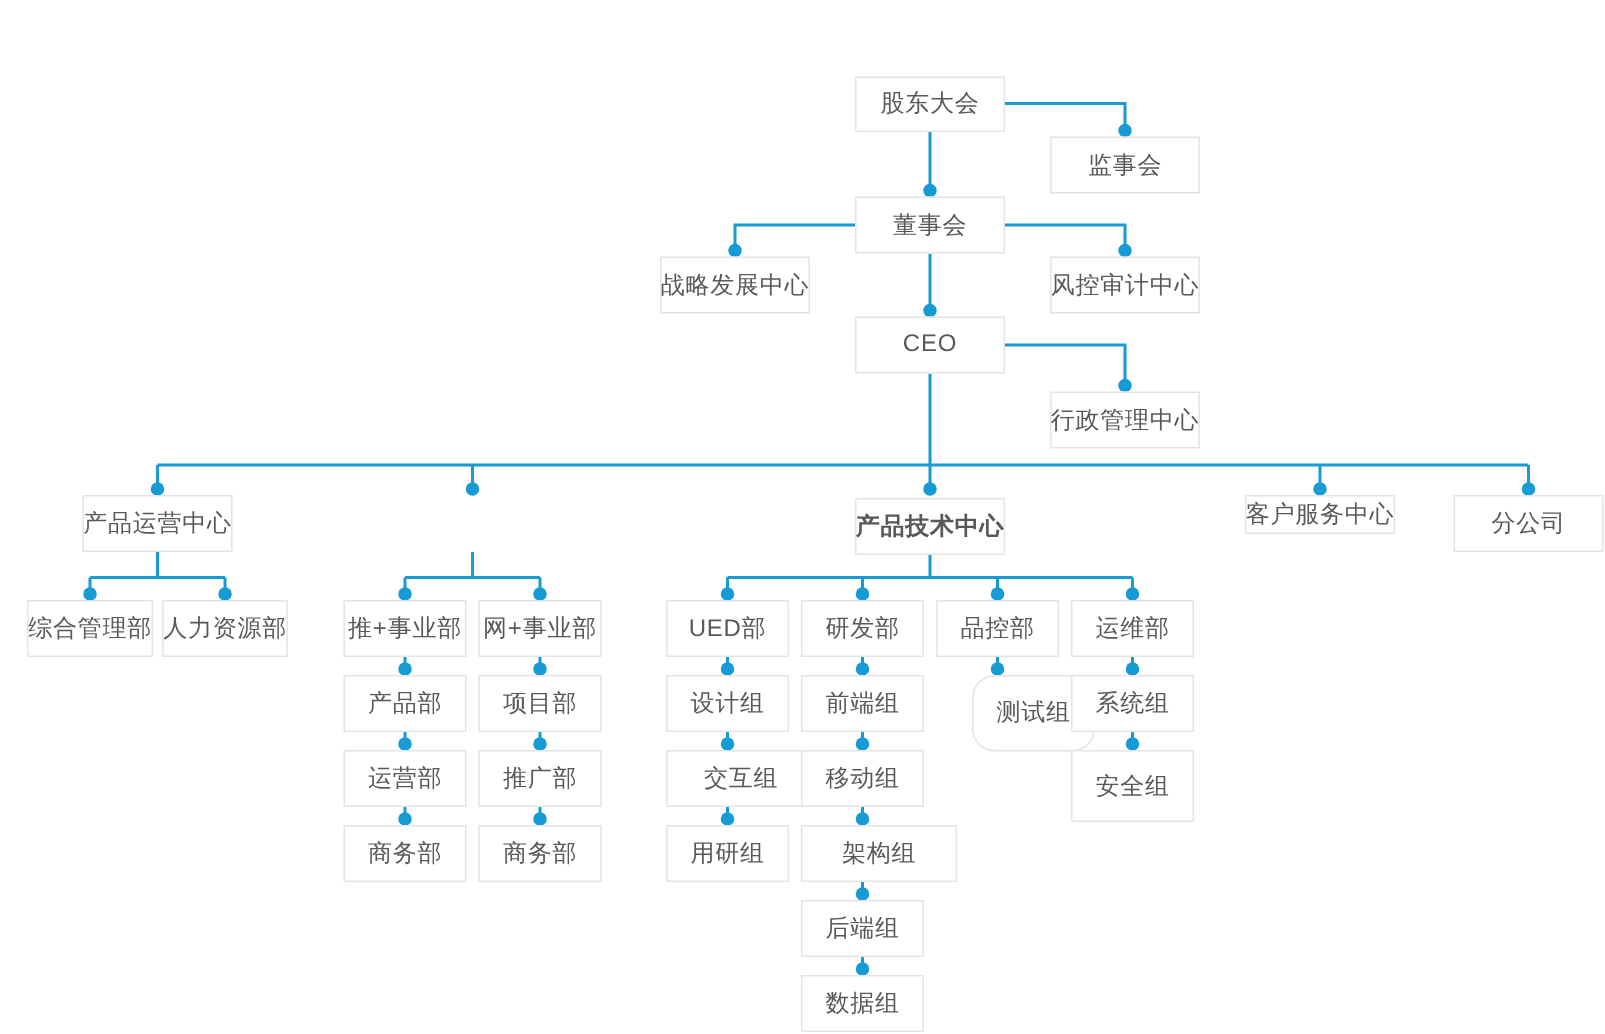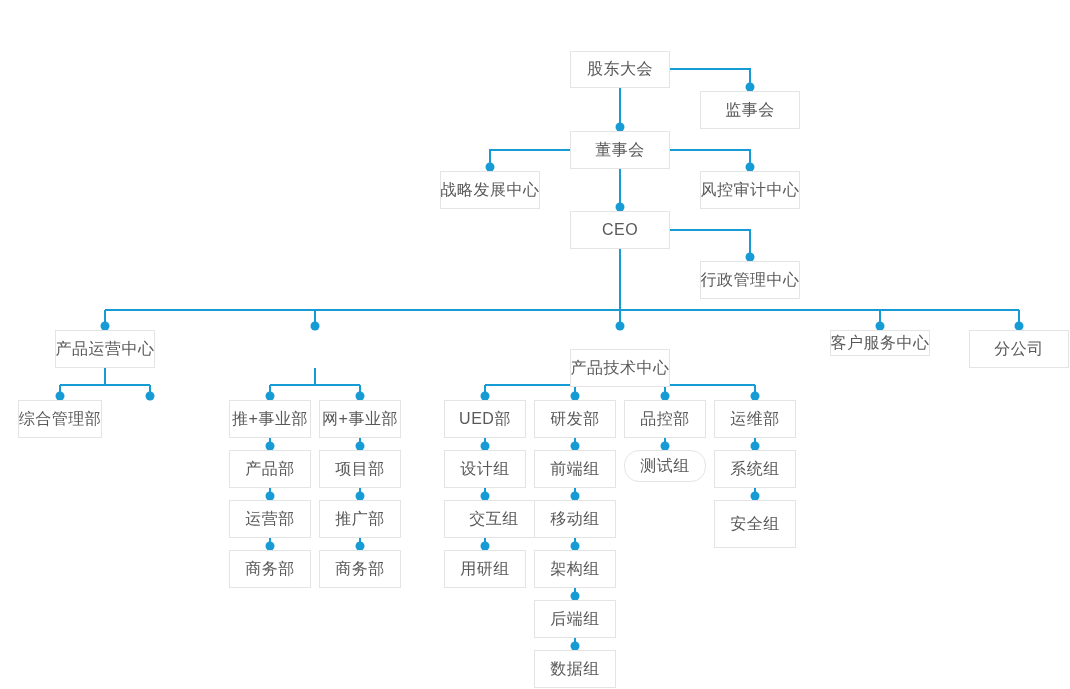--- a/index.html
+++ b/index.html
@@ -118,40 +118,41 @@
       <circle cx="755" cy="496" r="4.5" fill="#169bd5"></circle>
     </svg>
 <div class="node" style="left: 570px; top: 51px; width: 100px; height: 37px;">股东大会</div>
     <div class="node" style="left: 700px; top: 91px; width: 100px; height: 38px;">监事会</div>
     <div class="node" style="left: 570px; top: 131px; width: 100px; height: 38px;">董事会</div>
     <div class="node" style="left: 440px; top: 171px; width: 100px; height: 38px;">战略发展中心</div>
     <div class="node" style="left: 700px; top: 171px; width: 100px; height: 38px;">风控审计中心</div>
     <div class="node" style="left: 570px; top: 211px; width: 100px; height: 38px;">CEO</div>
     <div class="node" style="left: 700px; top: 261px; width: 100px; height: 38px;">行政管理中心</div>
     <div class="node" style="left: 55px; top: 330px; width: 100px; height: 38px;">产品运营中心</div>
-    <div class="node" style="left: 570px; top: 349px; width: 100px; height: 38px;">产品技术中心</div>
+    <div class="node" style="left: 570px; top: 332px; width: 100px; height: 38px; font-weight: bold;">产品技术中心</div>
     <div class="node" style="left: 830px; top: 330px; width: 100px; height: 26px;">客户服务中心</div>
     <div class="node" style="left: 969px; top: 330px; width: 100px; height: 38px;">分公司</div>
     <div class="node" style="left: 18px; top: 400px; width: 84px; height: 38px;">综合管理部</div>
+    <div class="node" style="left: 108px; top: 400px; width: 84px; height: 38px;">人力资源部</div>
     <div class="node" style="left: 229px; top: 400px; width: 82px; height: 38px;">推+事业部</div>
     <div class="node" style="left: 319px; top: 400px; width: 82px; height: 38px;">网+事业部</div>
     <div class="node" style="left: 444px; top: 400px; width: 82px; height: 38px;">UED部</div>
     <div class="node" style="left: 534px; top: 400px; width: 82px; height: 38px;">研发部</div>
     <div class="node" style="left: 624px; top: 400px; width: 82px; height: 38px;">品控部</div>
     <div class="node" style="left: 714px; top: 400px; width: 82px; height: 38px;">运维部</div>
     <div class="node" style="left: 229px; top: 450px; width: 82px; height: 38px;">产品部</div>
     <div class="node" style="left: 319px; top: 450px; width: 82px; height: 38px;">项目部</div>
     <div class="node" style="left: 444px; top: 450px; width: 82px; height: 38px;">设计组</div>
     <div class="node" style="left: 534px; top: 450px; width: 82px; height: 38px;">前端组</div>
-    <div class="node" style="left: 624px; top: 450px; width: 82px; height: 32px; border-radius: 15px;">测试组</div>
+    <div class="node" style="left: 648px; top: 450px; width: 82px; height: 51px; border-radius: 15px;">测试组</div>
     <div class="node" style="left: 714px; top: 450px; width: 82px; height: 38px;">系统组</div>
     <div class="node" style="left: 229px; top: 500px; width: 82px; height: 38px;">运营部</div>
     <div class="node" style="left: 319px; top: 500px; width: 82px; height: 38px;">推广部</div>
     <div class="node" style="left: 444px; top: 500px; width: 100px; height: 38px;">交互组</div>
     <div class="node" style="left: 534px; top: 500px; width: 82px; height: 38px;">移动组</div>
     <div class="node" style="left: 714px; top: 500px; width: 82px; height: 48px;">安全组</div>
     <div class="node" style="left: 229px; top: 550px; width: 82px; height: 38px;">商务部</div>
     <div class="node" style="left: 319px; top: 550px; width: 82px; height: 38px;">商务部</div>
     <div class="node" style="left: 444px; top: 550px; width: 82px; height: 38px;">用研组</div>
-    <div class="node" style="left: 534px; top: 550px; width: 82px; height: 38px;">架构组</div>
+    <div class="node" style="left: 534px; top: 550px; width: 104px; height: 38px;">架构组</div>
     <div class="node" style="left: 534px; top: 600px; width: 82px; height: 38px;">后端组</div>
     <div class="node" style="left: 534px; top: 650px; width: 82px; height: 38px;">数据组</div>
   </div>
 
 </body></html>

